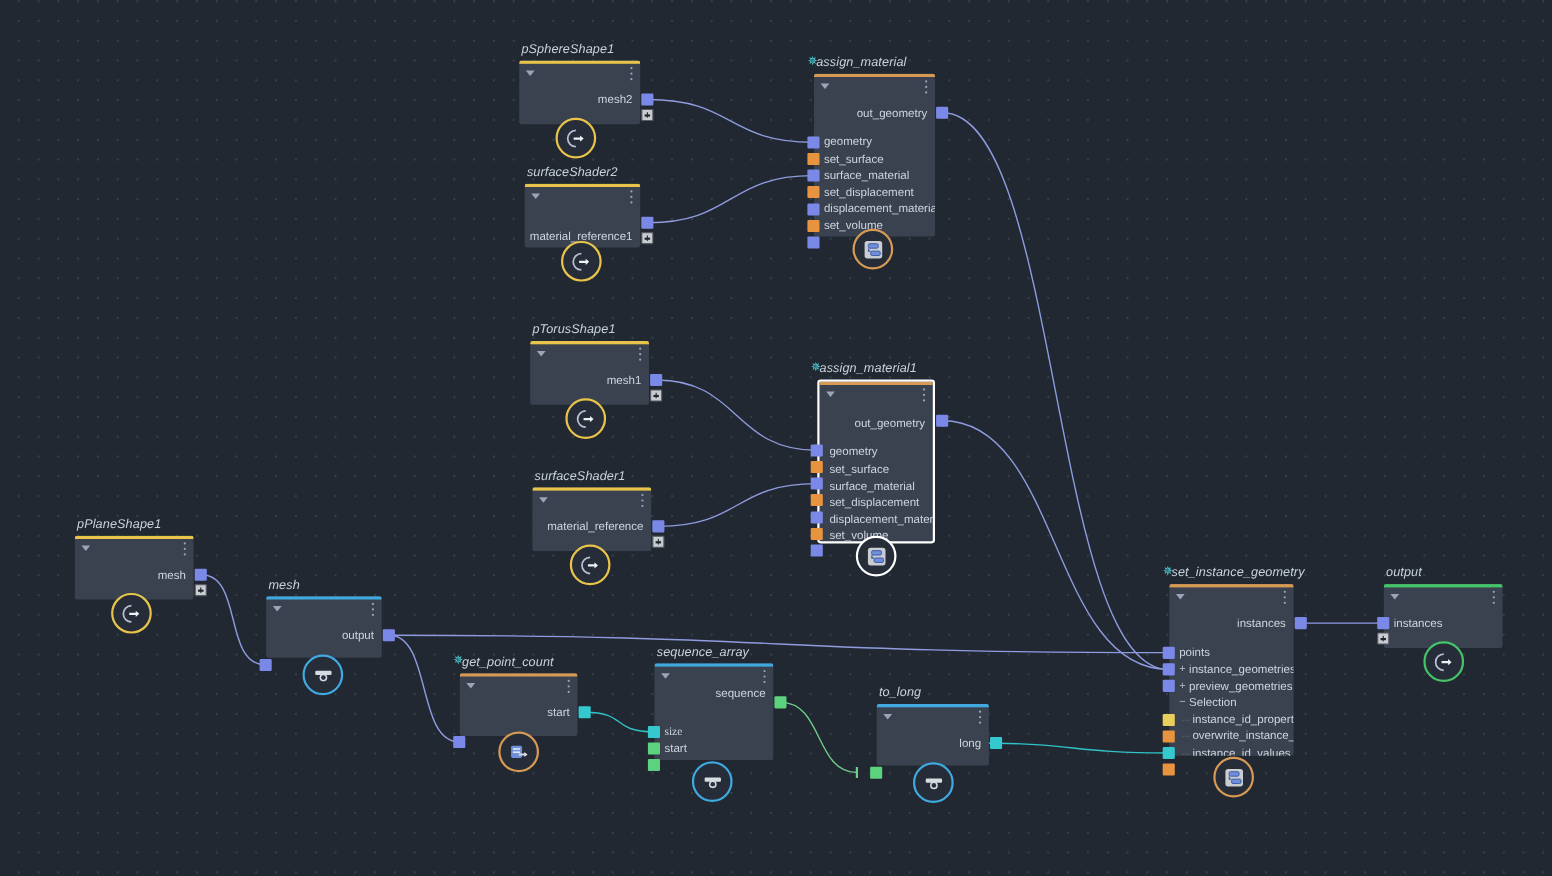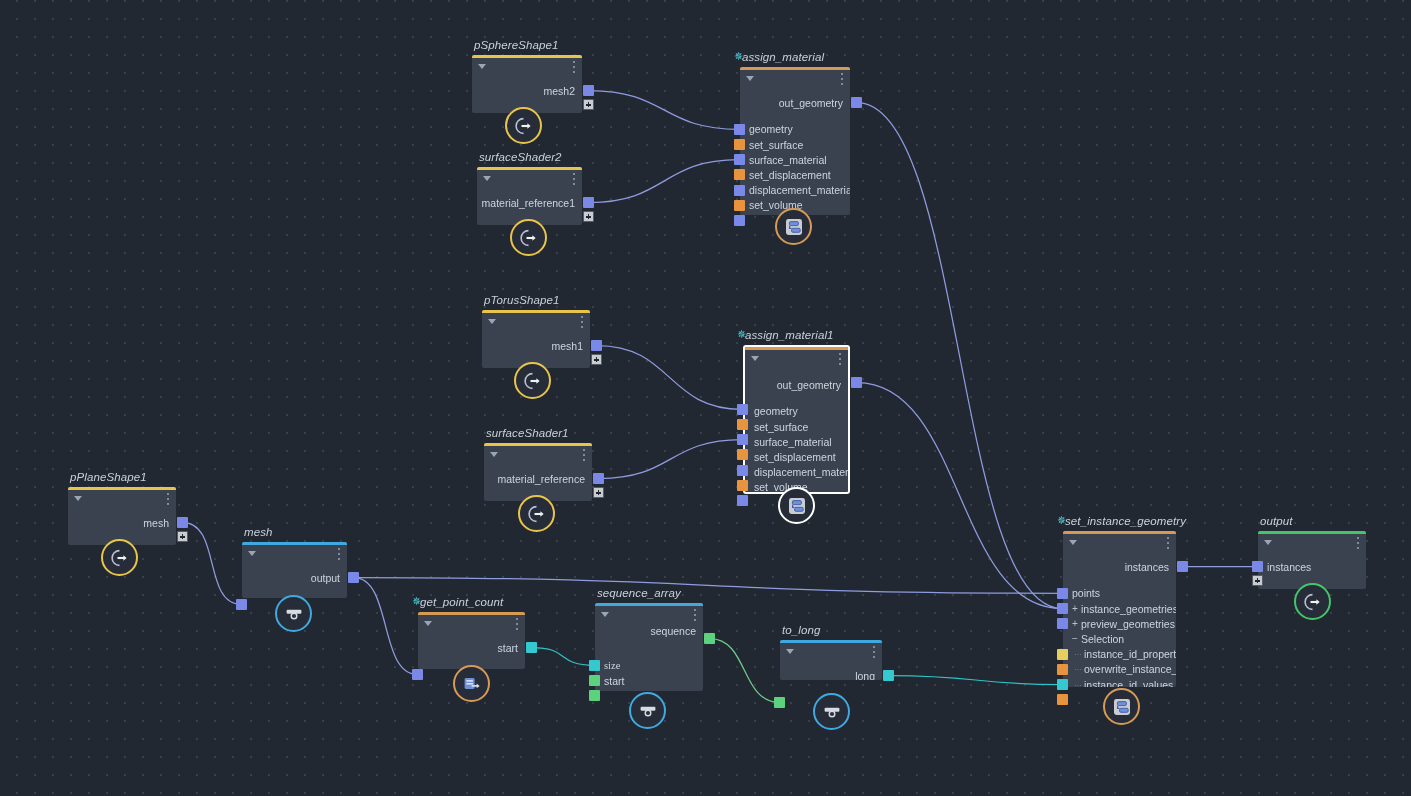--- a/index.html
+++ b/index.html
@@ -232,21 +232,21 @@
       <div class="node" style="left: 477px; top: 167px; width: 105px; height: 58px;">
         <div class="node-title">surfaceShader2</div>
         <div class="node-box">
           <div class="top-bar" style="background: rgb(232, 196, 74);"></div>
           <div class="hdr-tri"></div>
           <div class="hdr-dots">
             <i></i>
             <i></i>
             <i></i>
           </div>
-          <div class="port-row out" style="top: 28px;">
+          <div class="port-row out" style="top: 40px;">
             <span>material_reference1</span>
           </div>
         </div>
         <div class="socket" style="background: rgb(122, 137, 232); left: 106px; top: 30px;"></div>
         <div class="plusbox" style="left: 106px; top: 44px;"></div>
         <div class="badge" style="left: 33px; top: 52px; border-color: rgb(232, 196, 74);">
           <svg width="22" height="22" viewBox="0 0 22 22">
             <path d="M10.5 3.6 A7.4 7.4 0 0 0 10.5 18.4" fill="none" stroke="#b9bfd4" stroke-width="1.6"></path>
             <path d="M8.5 11 H16.2" stroke="#eef1f6" stroke-width="2.1" fill="none"></path>
             <path d="M14.4 8.2 L17.6 11 L14.4 13.8 Z" fill="#eef1f6"></path>
@@ -511,21 +511,21 @@
         <div class="socket" style="background: rgb(92, 209, 126); left: -6px; top: 72px;"></div>
         <div class="socket" style="background: rgb(92, 209, 126); left: -6px; top: 87.2px;"></div>
         <div class="badge" style="left: 34px; top: 89px; border-color: rgb(63, 169, 224);">
           <svg width="22" height="22" viewBox="0 0 22 22">
             <rect x="3.6" y="6.8" width="14.8" height="3.9" rx="1" fill="#d7dbe2"></rect>
             <circle cx="11" cy="13" r="3.5" fill="#d7dbe2"></circle>
             <circle cx="11" cy="13" r="2.1" fill="#2a3240"></circle>
           </svg>
         </div>
       </div>
-      <div class="node" style="left: 780px; top: 640px; width: 102px; height: 40px;">
+      <div class="node" style="left: 797px; top: 640px; width: 102px; height: 56px;">
         <div class="node-title">to_long</div>
         <div class="node-box">
           <div class="top-bar" style="background: rgb(63, 169, 224);"></div>
           <div class="hdr-tri"></div>
           <div class="hdr-dots">
             <i></i>
             <i></i>
             <i></i>
           </div>
           <div class="port-row out" style="top: 28px;">

